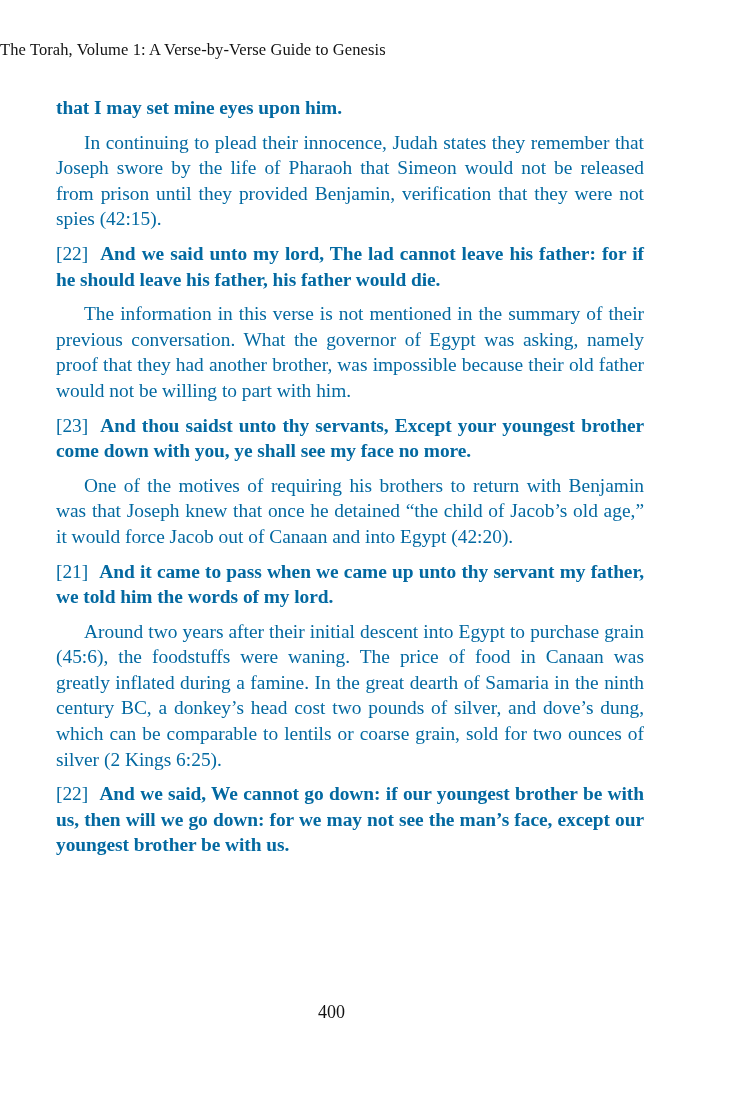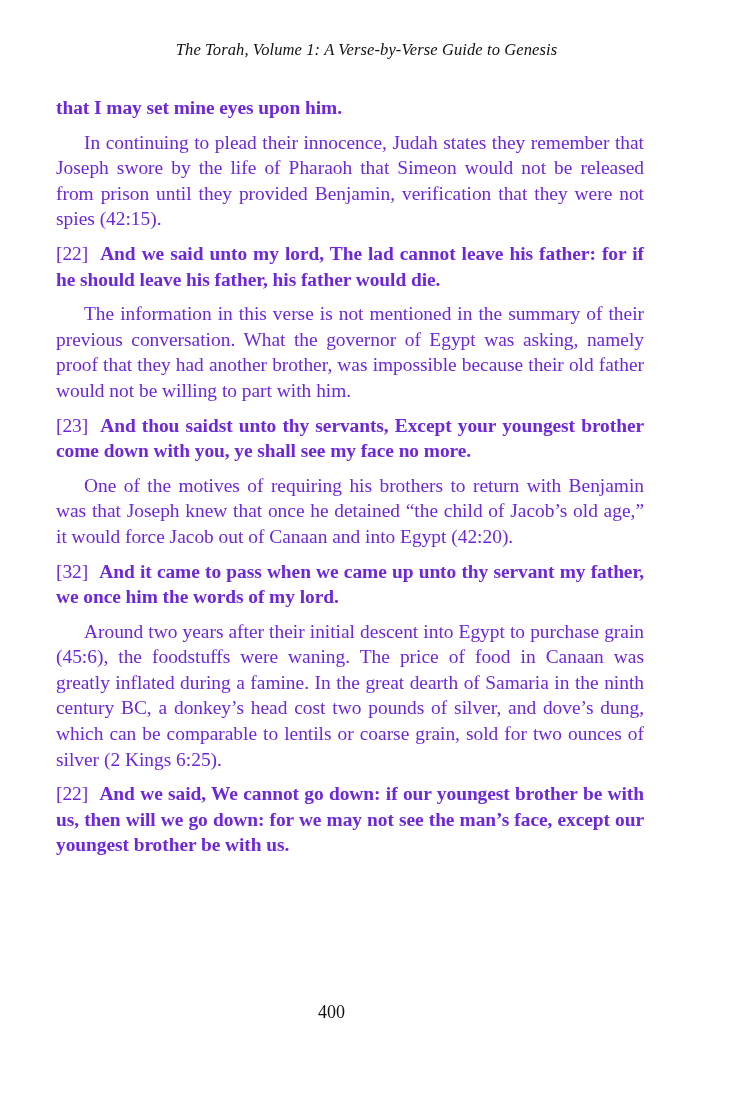--- a/index.html
+++ b/index.html
@@ -21,22 +21,21 @@
     height: 1100px;
     box-sizing: border-box;
   }
 
   
   .running-head {
     position: absolute;
     top: 40px;
     left: 0;
     width: 733px;
-    text-align: center;
-    font-style: italic;
+    text-align: left;
     font-size: 16.5px;
     letter-spacing: 0.1px;
     color: #111111;
   }
 
   
   .textblock {
     position: absolute;
     top: 86px;
     left: 56px;
@@ -44,21 +43,21 @@
   }
 
   p {
     margin: 0;
     font-size: 19.4px;
     line-height: 25.6px;
     text-align: justify;
     text-justify: inter-word;
     -webkit-hyphens: none;
     hyphens: none;
-    color: #6d28d9;
+    color: #0369a1;
   }
 
   
   p.body {
     text-indent: 28px;
     font-family: Liberation Serif, serif;
   }
 
   
   p.verse {
@@ -112,21 +111,21 @@
     <p class="body after-verse">In continuing to plead their innocence, Judah states they remember that Joseph swore by the life of Pharaoh that Simeon would not be released from prison until they provided Benjamin, verification that they were not spies (42:15).</p>
 
     <p class="verse"><span class="verse-num">[22]</span><span class="verse-gap"></span> <span>And we said unto my lord, The lad cannot leave his father: for if he should leave his father, his father would die.</span></p>
 
     <p class="body after-verse">The information in this verse is not mentioned in the summary of their previous conversation. What the governor of Egypt was asking, namely proof that they had another brother, was impossible because their old father would not be willing to part with him.</p>
 
     <p class="verse"><span class="verse-num">[23]</span><span class="verse-gap"></span> <span>And thou saidst unto thy servants, Except your youngest brother come down with you, ye shall see my face no more.</span></p>
 
     <p class="body after-verse">One of the motives of requiring his brothers to return with Benjamin was that Joseph knew that once he detained “the child of Jacob’s old age,” it would force Jacob out of Canaan and into Egypt (42:20).</p>
 
-    <p class="verse"><span class="verse-num">[32]</span><span class="verse-gap"></span> <span>And it came to pass when we came up unto thy servant my father, we once him the words of my lord.</span></p>
+    <p class="verse"><span class="verse-num">[21]</span><span class="verse-gap"></span> <span>And it came to pass when we came up unto thy servant my father, we told him the words of my lord.</span></p>
 
 
 
     <p class="body after-verse">Around two years after their initial descent into Egypt to purchase grain (45:6), the foodstuffs were waning. The price of food in Canaan was greatly inflated during a famine. In the great dearth of Samaria in the ninth century BC, a donkey’s head cost two pounds of silver, and dove’s dung, which can be comparable to lentils or coarse grain, sold for two ounces of silver (2 Kings 6:25).</p>
 
     <p class="verse"><span class="verse-num">[22]</span><span class="verse-gap"></span> <span>And we said, We cannot go down: if our youngest brother be with us, then will we go down: for we may not see the man’s face, except our youngest brother be with us.</span></p>
 
 
   </div>
 

